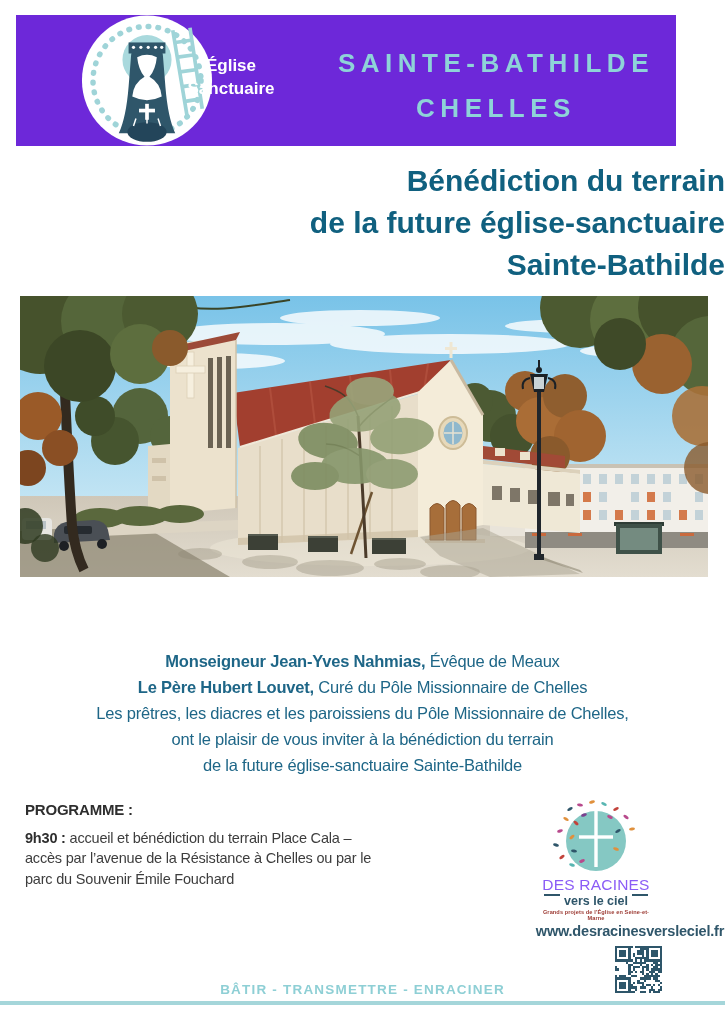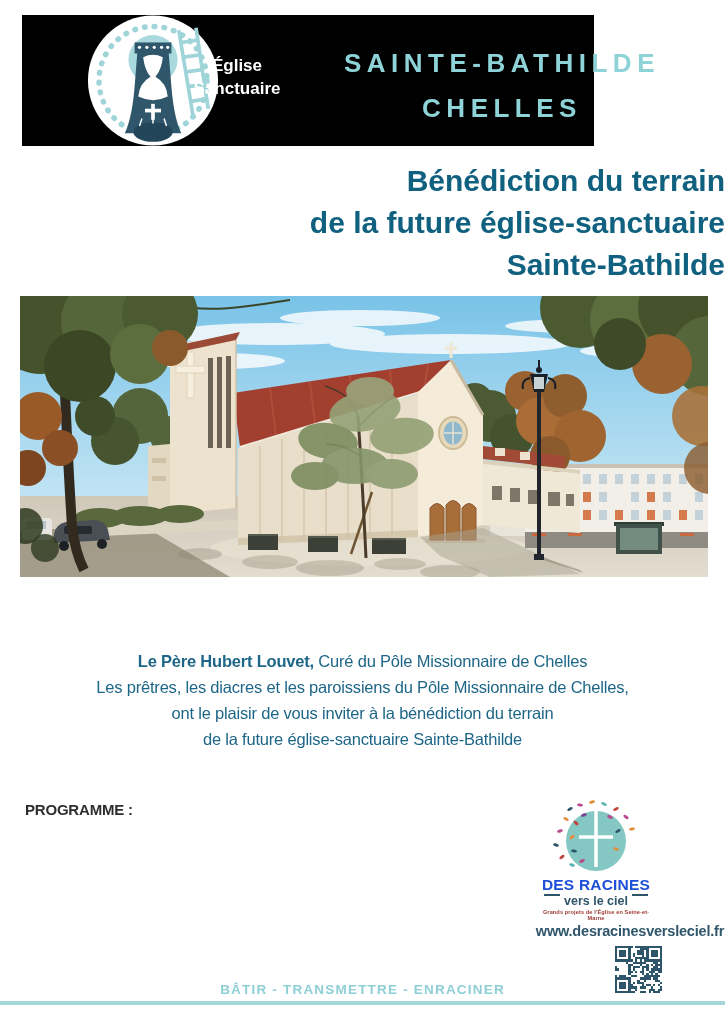--- a/index.html
+++ b/index.html
@@ -1,20 +1,20 @@
 <!DOCTYPE html>
 <html><head>
 <meta charset="utf-8">
 <style>
   html,body{margin:0;padding:0;background:#fff;}
   .page{position:relative;width:725px;height:1024px;background:#ffffff;
         font-family:"Liberation Sans",sans-serif;overflow:hidden;}
 
   
-  .band{position:absolute;left:22px;top:15px;width:572px;height:131px;background:#000000;}
+  .band{position:absolute;left:16px;top:15px;width:660px;height:131px;background:#6d28d9;}
   .emblem{position:absolute;left:56px;top:-2px;width:150px;height:135px;}
   .logo-text{position:absolute;left:150px;top:39px;width:130px;text-align:center;
              color:#ffffff;font-size:17px;font-weight:600;line-height:23px;}
   .band-title{position:absolute;left:290px;top:26px;width:380px;text-align:center;
               color:#8ed3d8;font-weight:bold;font-size:26px;letter-spacing:5.5px;line-height:45px;}
 
   
   .main-title{position:absolute;left:0;top:160px;width:725px;text-align:right;
               color:#10607f;font-size:30px;font-weight:bold;line-height:42px;}
 
@@ -32,21 +32,21 @@
   
   .programme{position:absolute;left:25px;top:800px;width:352px;color:#3d3d3d;
              font-size:14.5px;line-height:20.5px;letter-spacing:-0.2px;}
   .prog-head{font-weight:bold;color:#2e2e2e;font-size:15px;margin-bottom:7px;}
   .programme p{margin:0 0 8px 0;}
   .programme b{font-weight:bold;color:#2e2e2e;}
 
   
   .racines-icon{position:absolute;left:546px;top:797px;width:100px;height:88px;}
   .racines-name{position:absolute;left:540px;top:876px;width:112px;text-align:center;
-                color:#1d4ed8;font-weight:bold;font-size:15.5px;letter-spacing:0.2px;}
+                color:#8b5cf6;font-weight:normal;font-size:15.5px;letter-spacing:0.2px;}
   .racines-sub{position:absolute;left:540px;top:894px;width:112px;display:flex;align-items:flex-start;
                justify-content:center;color:#2f566a;font-size:12.5px;font-weight:600;}
   .racines-sub .dash{width:16px;height:2px;background:#2f566a;margin:0 4px;}
   .racines-tag{position:absolute;left:536px;top:909px;width:120px;text-align:center;
                color:#9c3a33;font-size:5.6px;font-weight:bold;letter-spacing:0.1px;}
   .meaux{position:absolute;left:655px;top:803px;width:53px;text-align:center;color:#2f566a;}
   .meaux-sq{display:block;width:52px;height:76px;}
   .meaux-l1{font-size:6.3px;letter-spacing:1.6px;margin-top:8px;white-space:nowrap;}
   .meaux-l2{font-size:13.5px;font-weight:bold;letter-spacing:2.6px;margin-top:1px;white-space:nowrap;}
   .meaux-l3{font-size:5.8px;letter-spacing:0.9px;margin-top:2px;white-space:nowrap;
@@ -341,28 +341,30 @@
         <circle cx="642" cy="68" r="30" fill="#9a6230"></circle>
           <circle cx="600" cy="48" r="26" fill="#3f4a28"></circle>
         <circle cx="682" cy="120" r="30" fill="#a8713a" opacity="0.9"></circle>
           <circle cx="690" cy="172" r="26" fill="#8a5a2c" opacity="0.8"></circle>
       </g>
     </svg>
   </div>
 
 
   <div class="invite">
+    <p><b>Monseigneur Jean-Yves Nahmias,</b><span> Évêque de Meaux</span></p>
     <p><b>Le Père Hubert Louvet,</b><span> Curé du Pôle Missionnaire de Chelles</span></p>
     <p>Les prêtres, les diacres et les paroissiens du Pôle Missionnaire de Chelles,</p>
     <p>ont le plaisir de vous inviter à la bénédiction du terrain</p>
     <p>de la future église-sanctuaire Sainte-Bathilde</p>
   </div>
 
   <section class="programme">
     <div class="prog-head">PROGRAMME :</div>
+    <p><b>9h30 :</b><span> accueil et bénédiction du terrain Place Cala – accès par l’avenue de la Résistance à Chelles ou par le parc du Souvenir Émile Fouchard</span></p>
   </section>
 
   <svg class="racines-icon" viewBox="0 0 100 88">
     <circle cx="50" cy="44" r="30" fill="#85c8c3"></circle>
     <rect x="48.3" y="10" width="3.4" height="60" fill="#ffffff"></rect>
     <rect x="33" y="38.3" width="34" height="3.4" fill="#ffffff"></rect>
     <g>
       <ellipse cx="20" cy="22" rx="3" ry="1.5" fill="#e0903c" transform="rotate(30 20 22)"></ellipse>
       <ellipse cx="14" cy="34" rx="3" ry="1.5" fill="#b8498c" transform="rotate(-20 14 34)"></ellipse>
       <ellipse cx="10" cy="48" rx="3" ry="1.5" fill="#2f566a" transform="rotate(15 10 48)"></ellipse>

